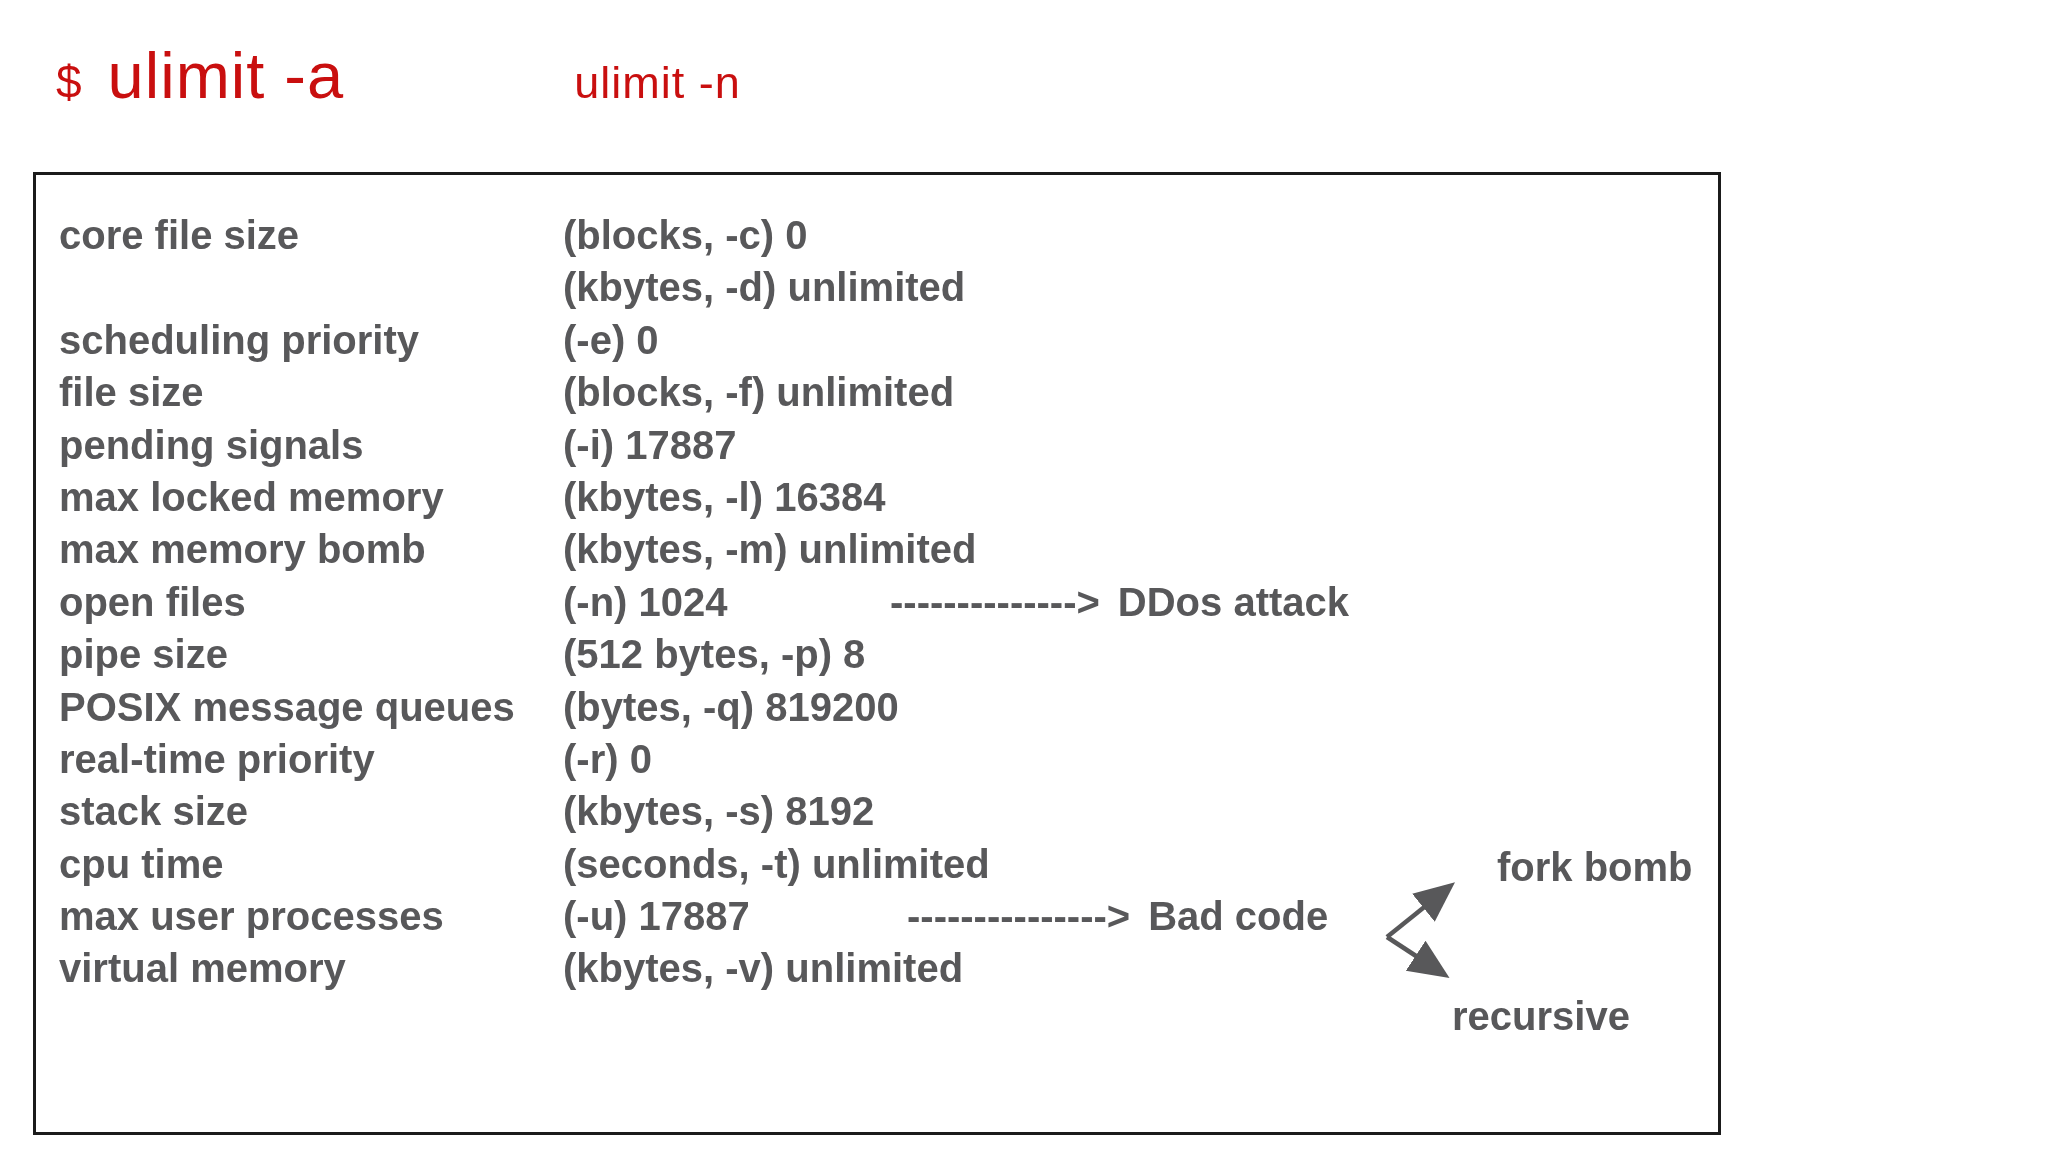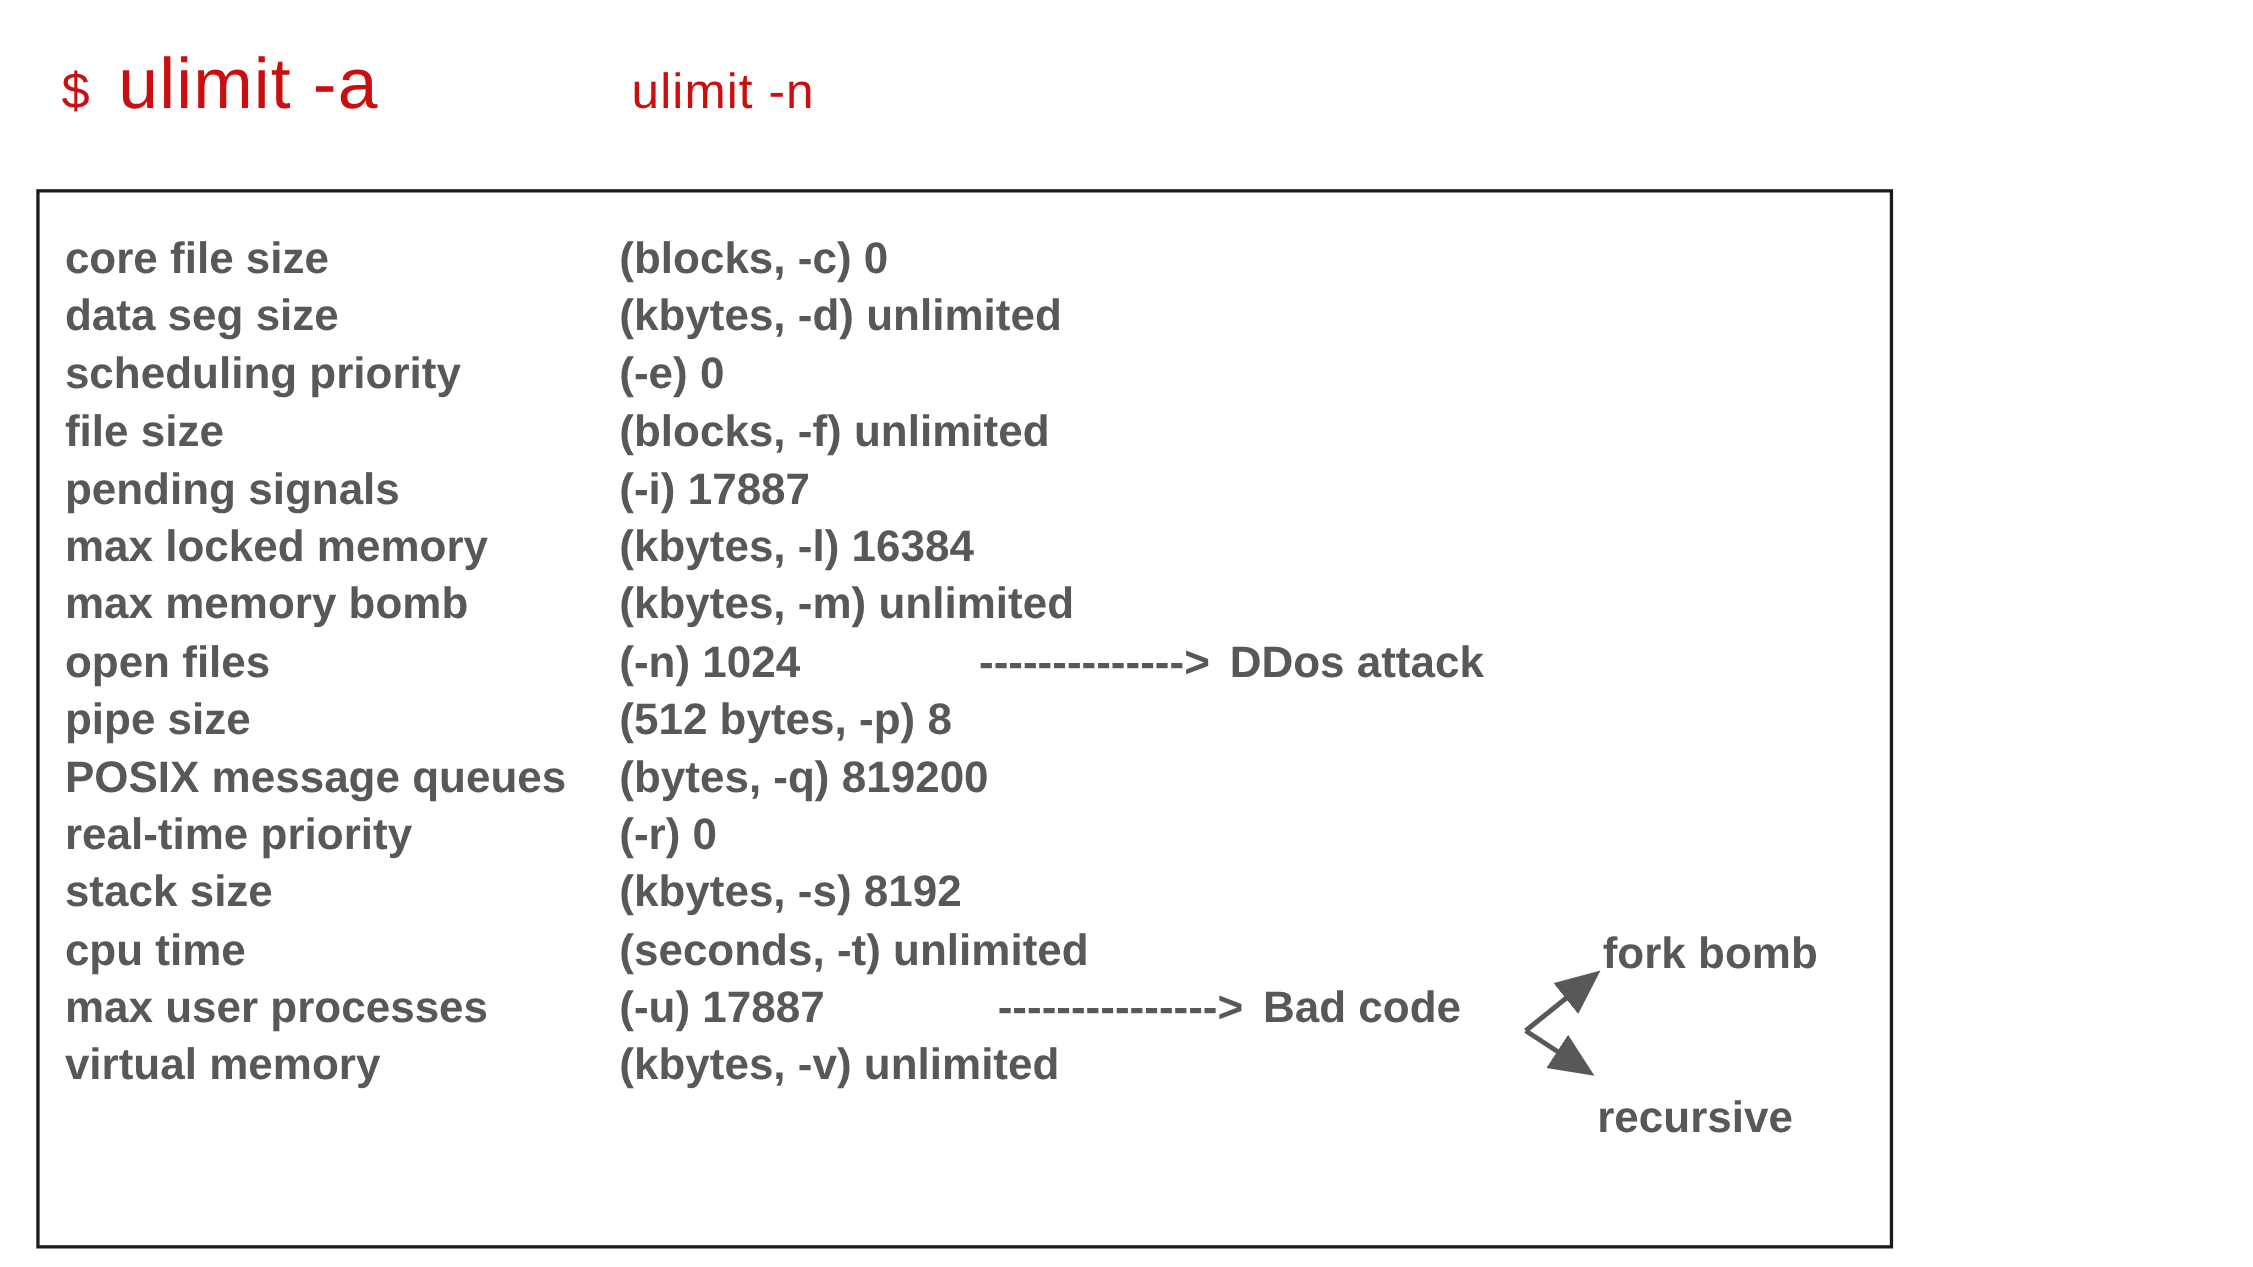--- a/index.html
+++ b/index.html
@@ -54,21 +54,21 @@
   .ann-row7{left:854px;}
   .ann-row13{left:871px;}
 
   
   .fork-svg{position:absolute;left:1372px;top:866px;}
   .fork-label{
     position:absolute;
     font-size:40px;font-weight:700;color:#58585a;
     line-height:44px;white-space:nowrap;
   }
-  .fork-top{left:1457px;top:845px;}
+  .fork-top{left:1497px;top:845px;}
   .fork-bottom{left:1452px;top:994px;}
 </style>
 </head>
 <body>
 
 <div class="stage">
 
   <div class="title-row">
     <span class="prompt-symbol">$</span>
     <span class="cmd-main">ulimit -a</span>
@@ -76,21 +76,20 @@
   </div>
 
   <div class="output-box">
     <div class="rows">
   <div class="row">
     <span class="lbl">core file size</span>
     <span class="val">(blocks, -c) 0</span>
   </div>
 
   <div class="row">
-    <span class="lbl">data seg size</span>
     <span class="val">(kbytes, -d) unlimited</span>
   </div>
 
   <div class="row">
     <span class="lbl">scheduling priority</span>
     <span class="val">(-e) 0</span>
   </div>
 
   <div class="row">
     <span class="lbl">file size</span>

